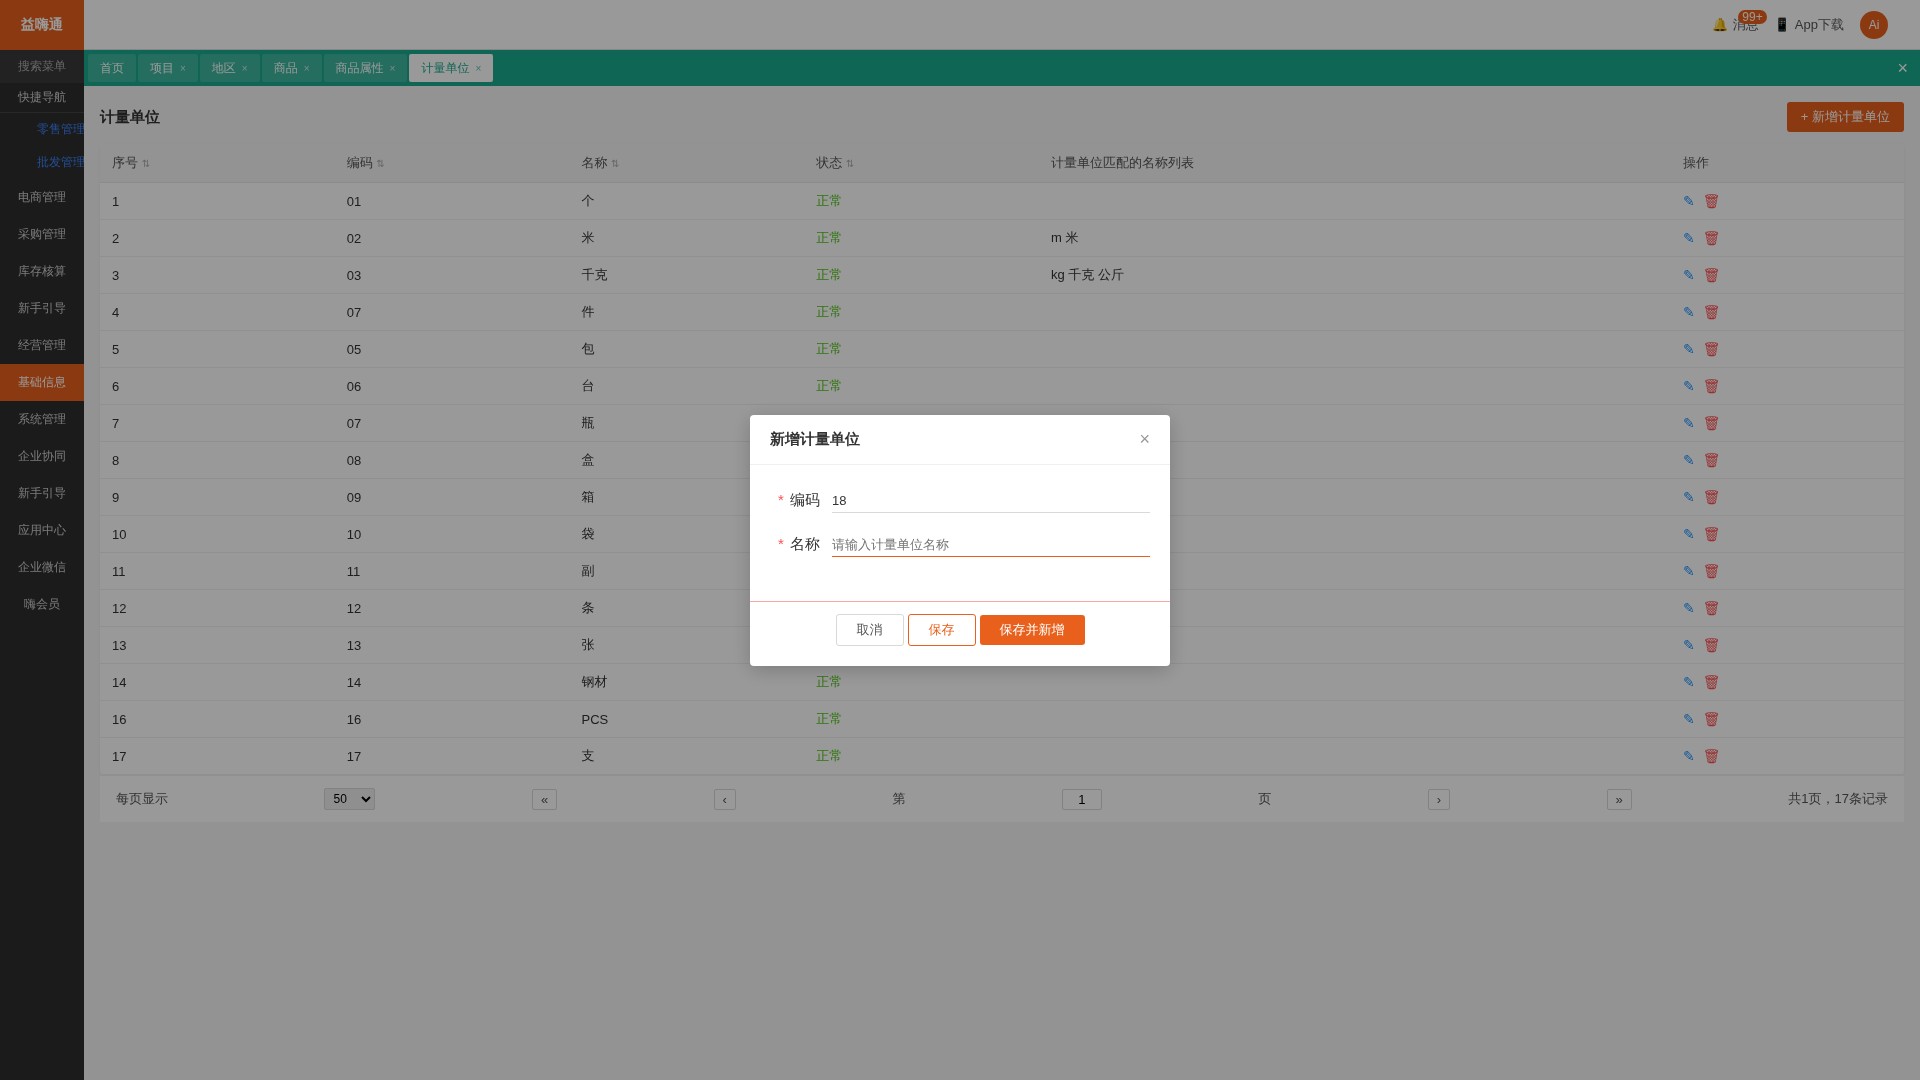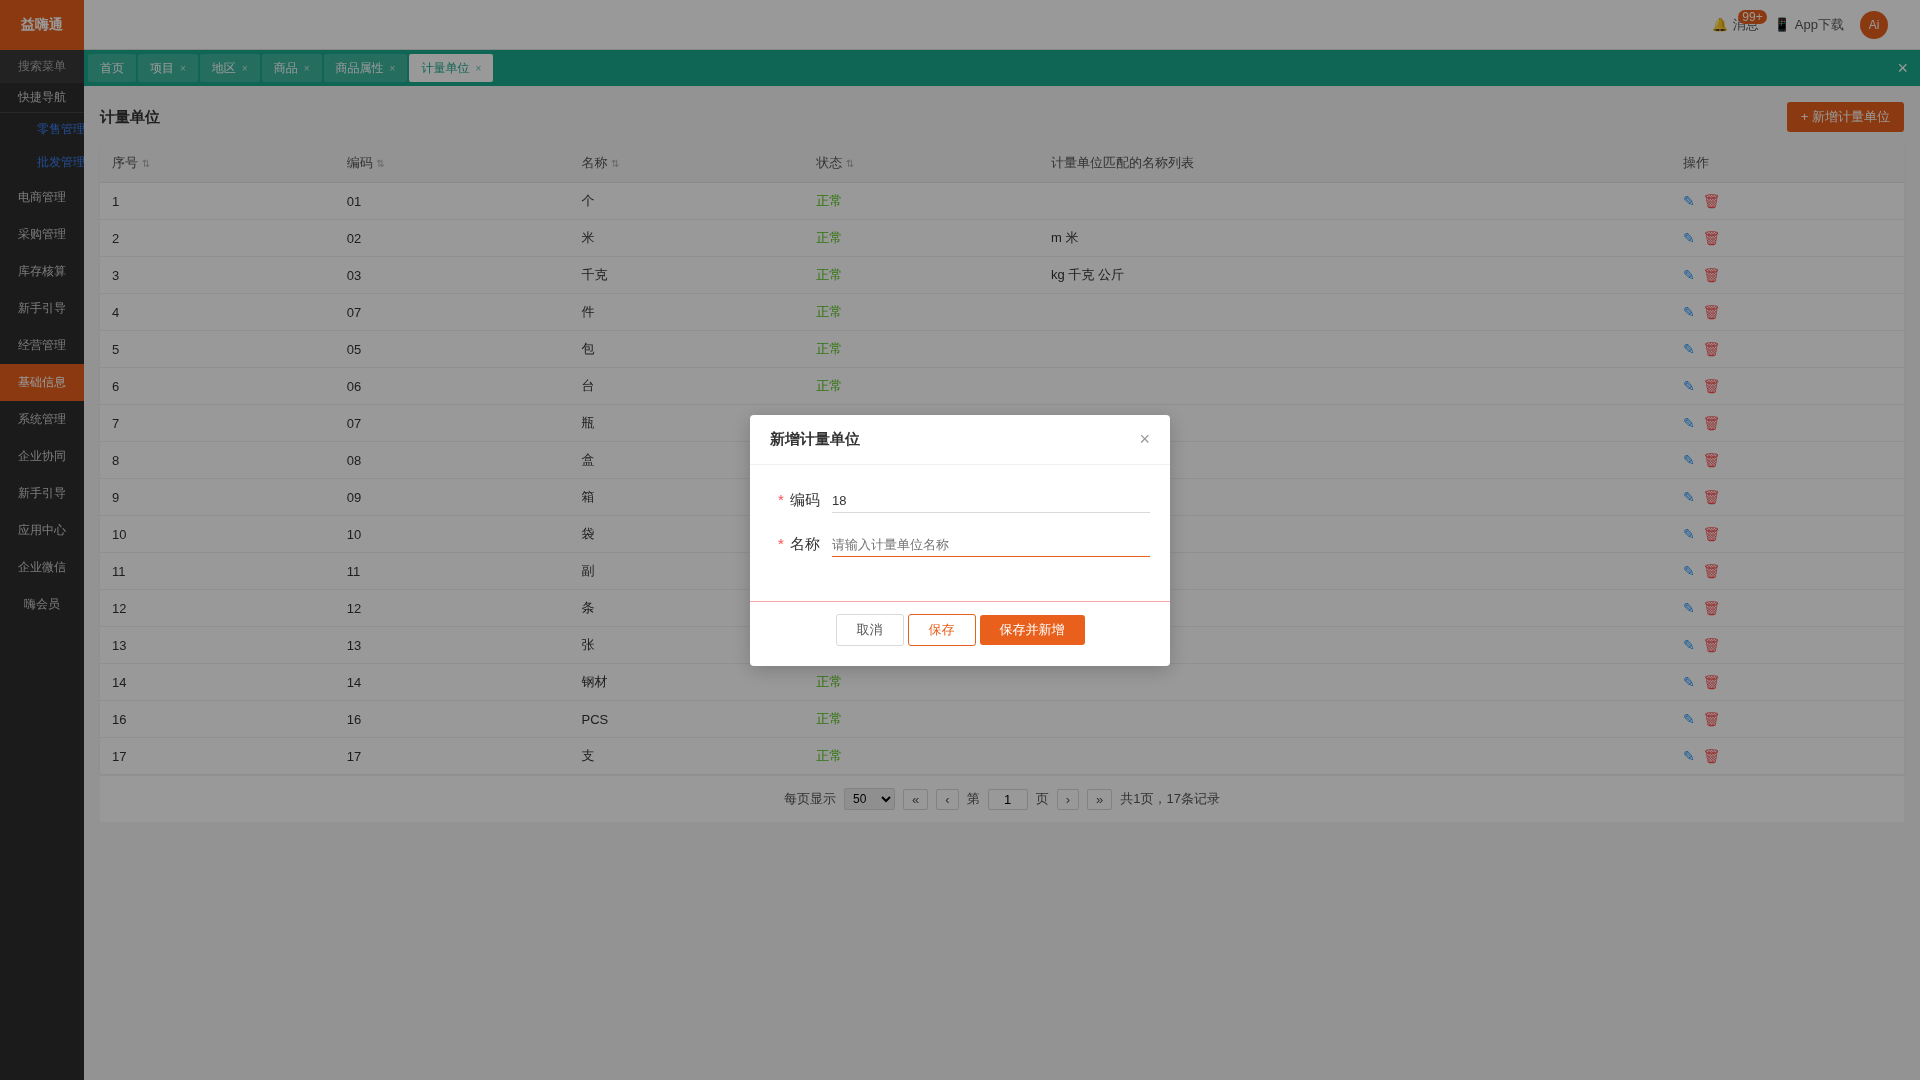--- a/index.html
+++ b/index.html
@@ -50,21 +50,21 @@
     thead tr { background: #f5f5f5; }
     th { padding: 10px 12px; text-align: left; font-size: 13px; color: #555; border-bottom: 1px solid #e8e8e8; font-weight: normal; white-space: nowrap; }
     th .sort-icon { font-size: 10px; color: #aaa; }
     td { padding: 9px 12px; font-size: 13px; color: #333; border-bottom: 1px solid #f0f0f0; }
     .status-normal { color: #52c41a; }
     .action-btns { display: flex; gap: 8px; }
     .action-edit { color: #1890ff; cursor: pointer; font-size: 14px; }
     .action-delete { color: #ff4d4f; cursor: pointer; font-size: 14px; }
 
     
-    .pagination { display: flex; align-items: center; justify-content: center; padding: 12px 16px; background: #fff; border-top: 1px solid #f0f0f0; gap: 8px; font-size: 13px; color: #555; }
+    .pagination { display: flex; align-items: center; justify-content: space-between; padding: 12px 16px; background: #fff; border-top: 1px solid #f0f0f0; gap: 8px; font-size: 13px; color: #555; }
     .pagination select { border: 1px solid #d9d9d9; border-radius: 2px; padding: 2px 4px; font-size: 12px; }
     .pagination-btn { border: 1px solid #d9d9d9; background: #fff; padding: 2px 8px; cursor: pointer; border-radius: 2px; color: #555; font-size: 13px; }
     .pagination-btn:disabled { color: #ccc; cursor: not-allowed; }
     .pagination-input { border: 1px solid #d9d9d9; border-radius: 2px; padding: 2px 6px; width: 40px; text-align: center; font-size: 13px; }
 
     
     .modal-overlay { position: fixed; top: 0; left: 0; width: 100%; height: 100%; background: rgba(0,0,0,0.4); display: flex; align-items: center; justify-content: center; z-index: 1000; }
     .modal { background: #fff; border-radius: 4px; width: 420px; box-shadow: 0 4px 20px rgba(0,0,0,0.2); }
     .modal-header { display: flex; align-items: center; justify-content: space-between; padding: 14px 20px; border-bottom: 1px solid #f0f0f0; }
     .modal-title { font-size: 15px; color: #333; font-weight: bold; }

